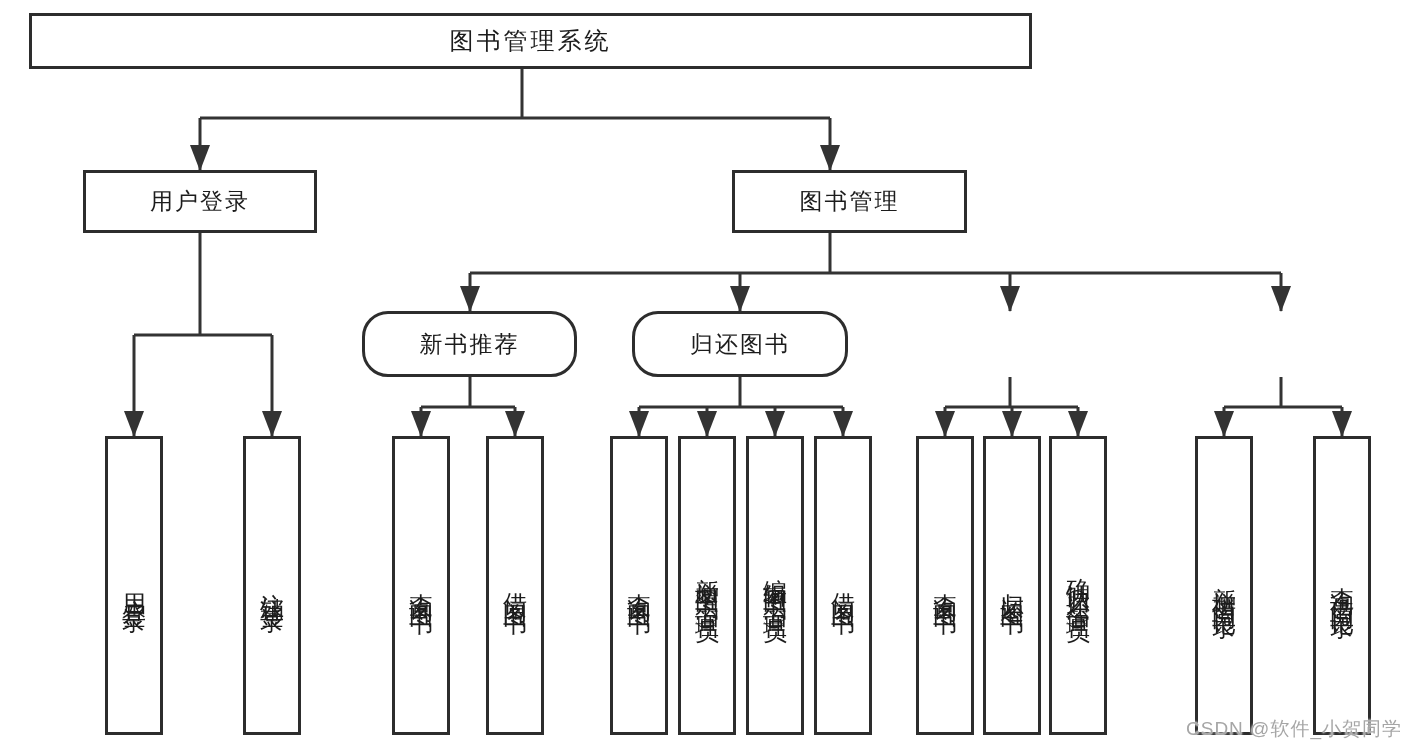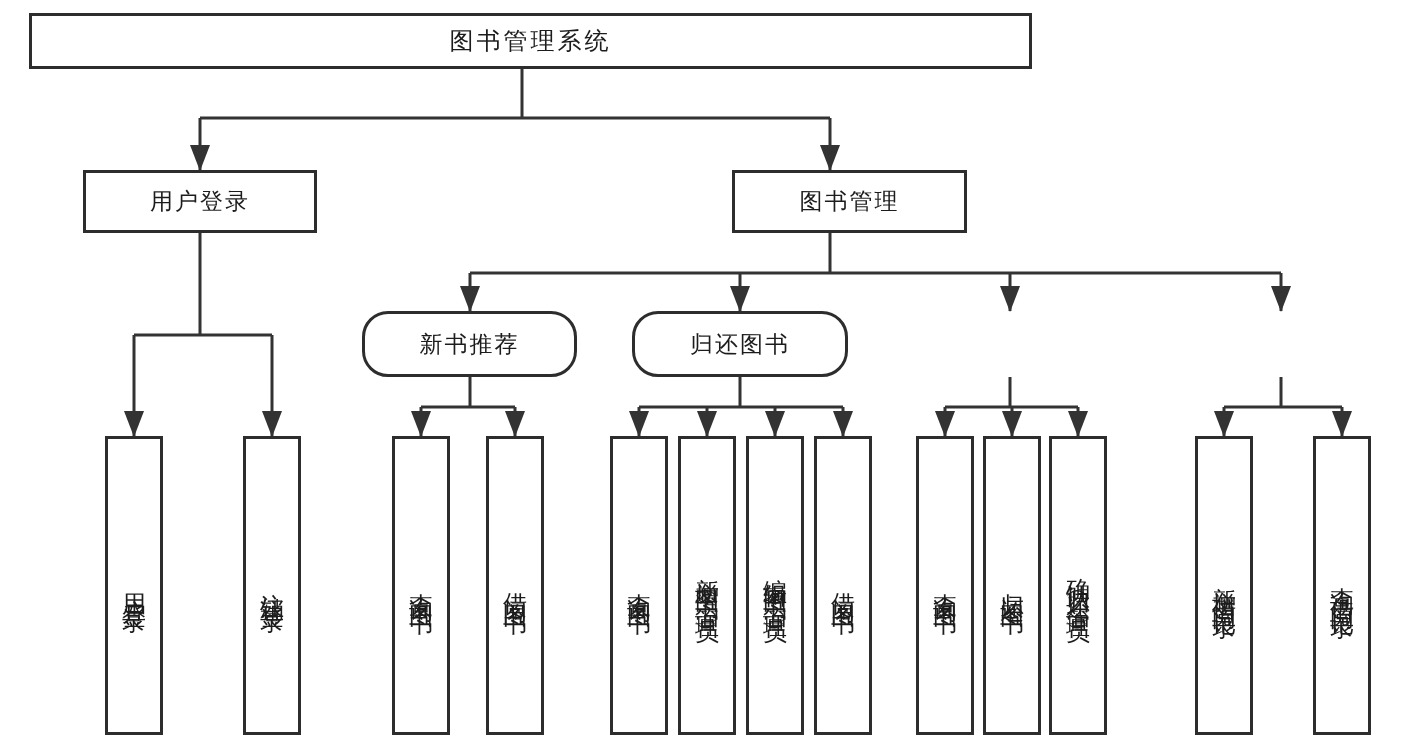--- a/index.html
+++ b/index.html
@@ -147,13 +147,14 @@
     <span class="vtext">确认归还（管理员）</span>
   </div>
 
   <div class="node leaf" style="left:1195px">
     <span class="vtext">新增借阅记录</span>
   </div>
   <div class="node leaf" style="left:1313px">
     <span class="vtext">查询借阅记录</span>
   </div>
 
+  <div id="watermark">CSDN @软件_小贺同学</div>
 </div>
 
 </body></html>

